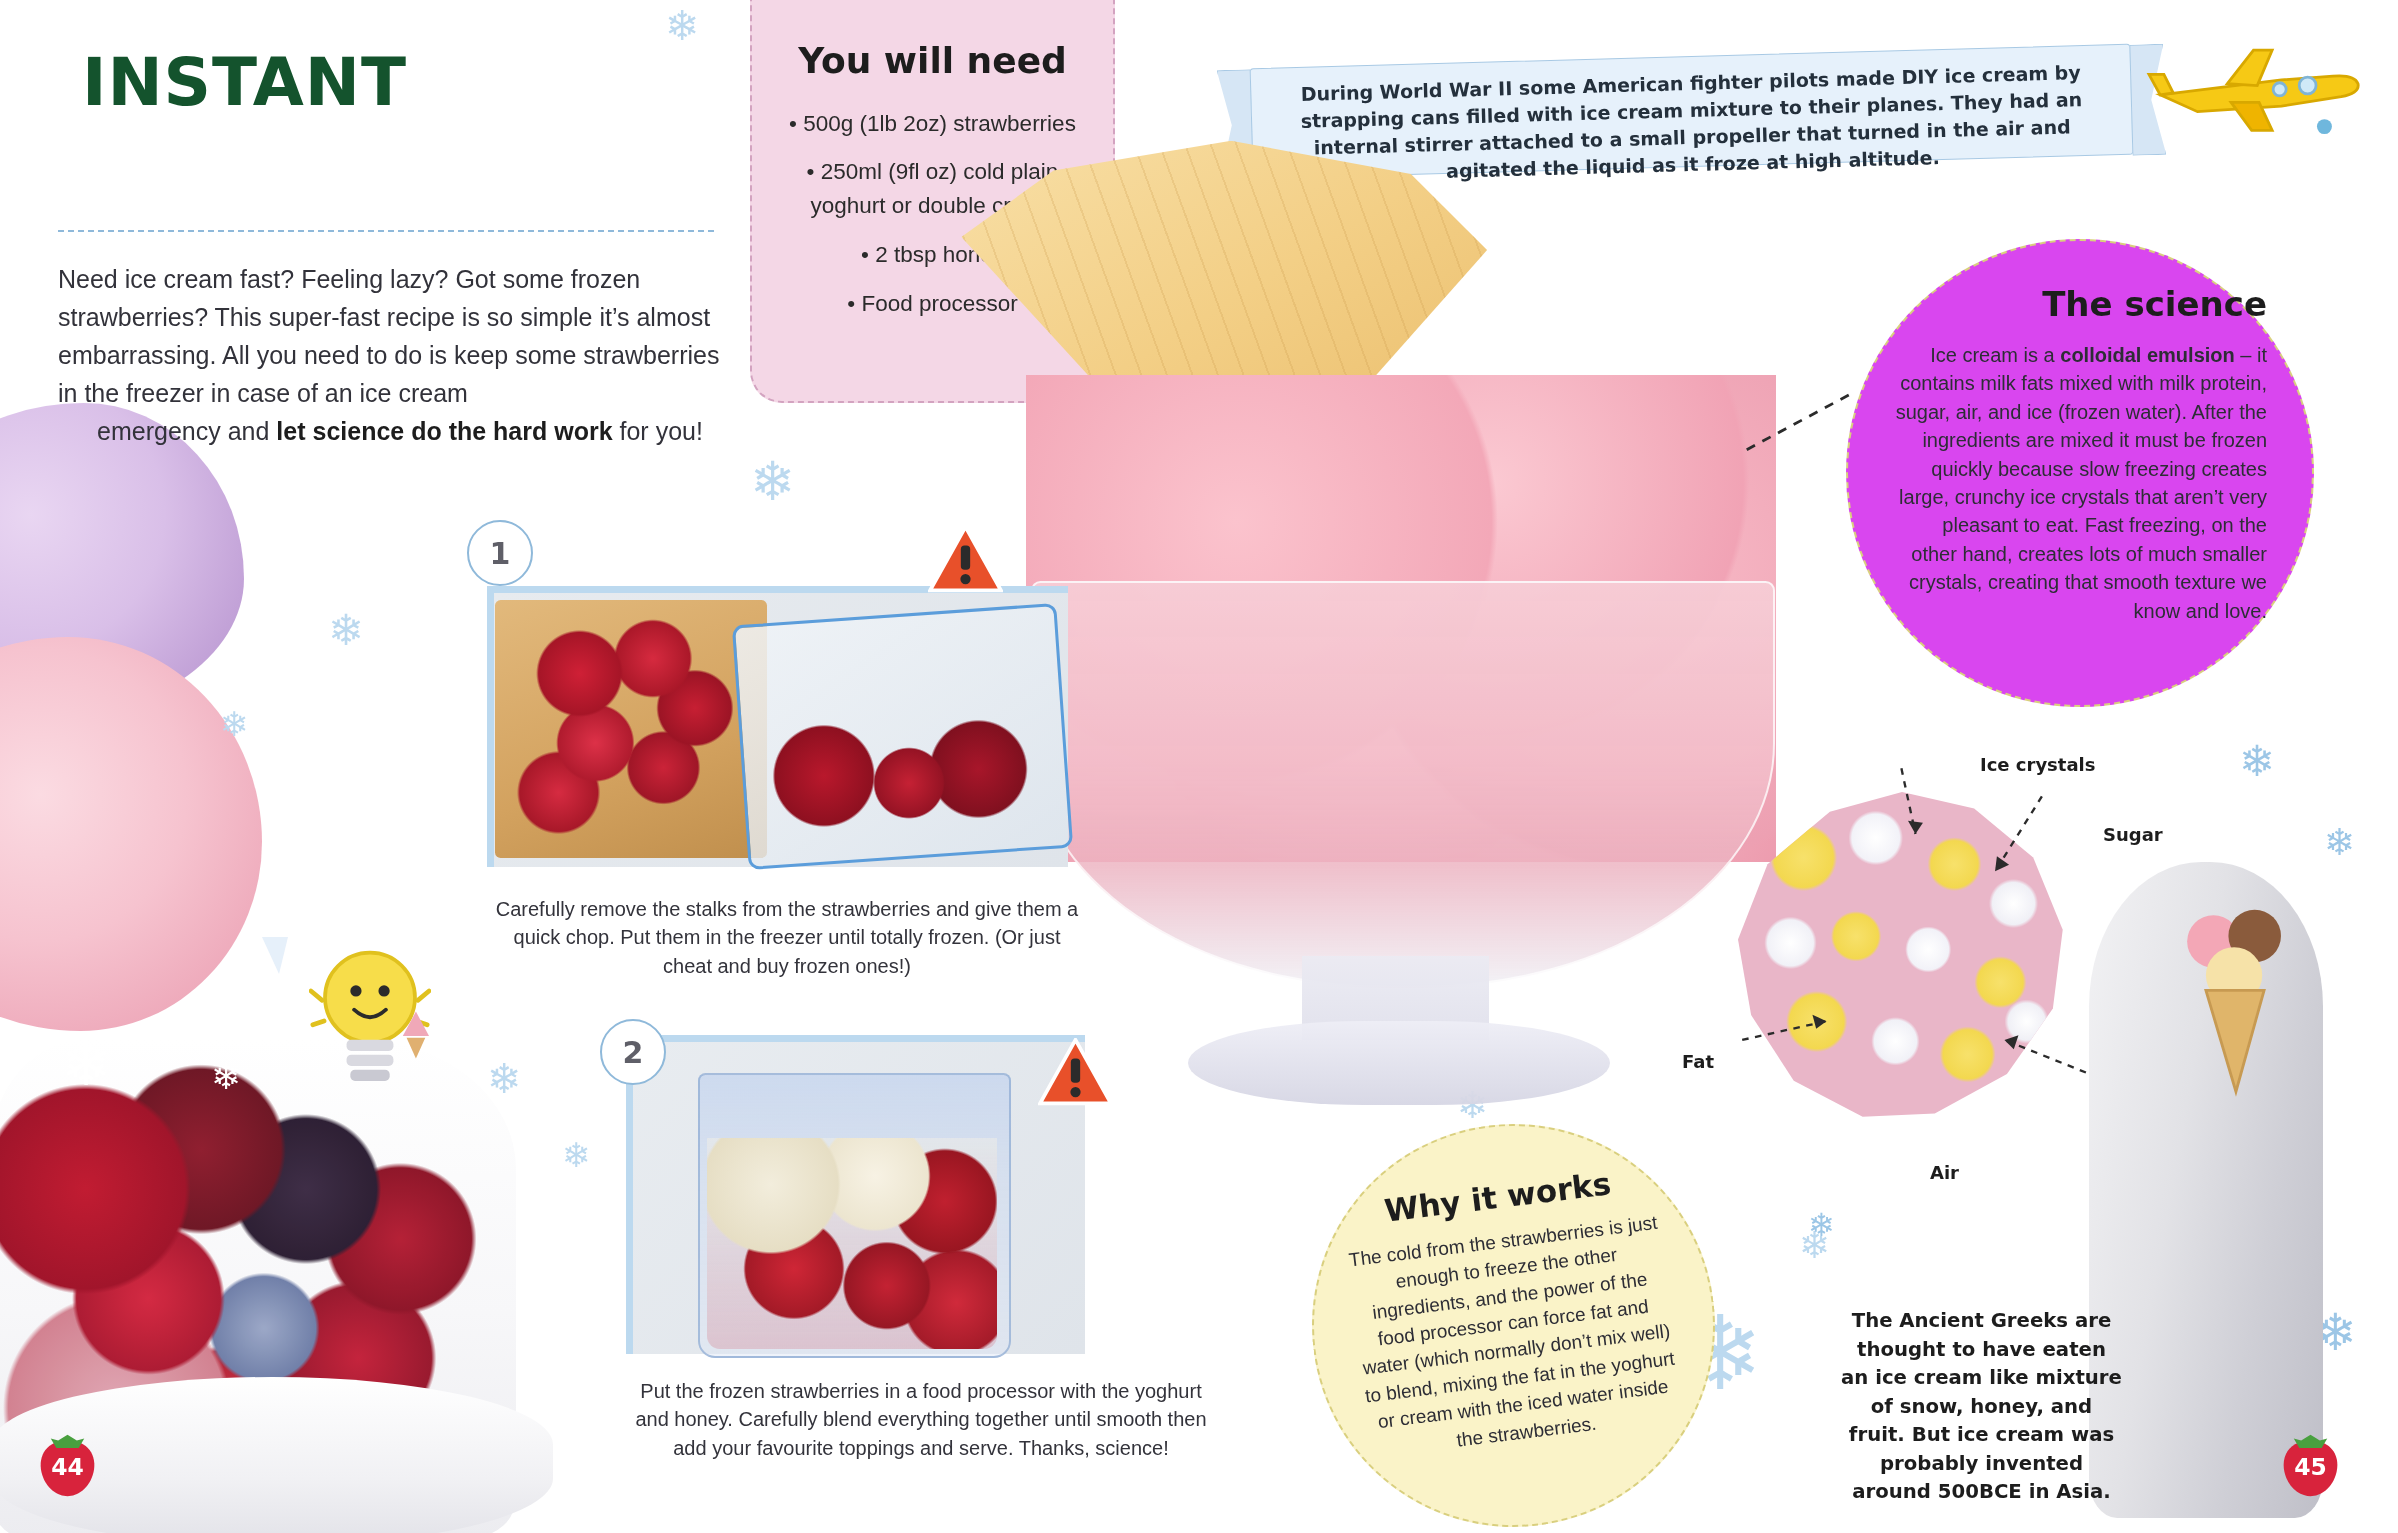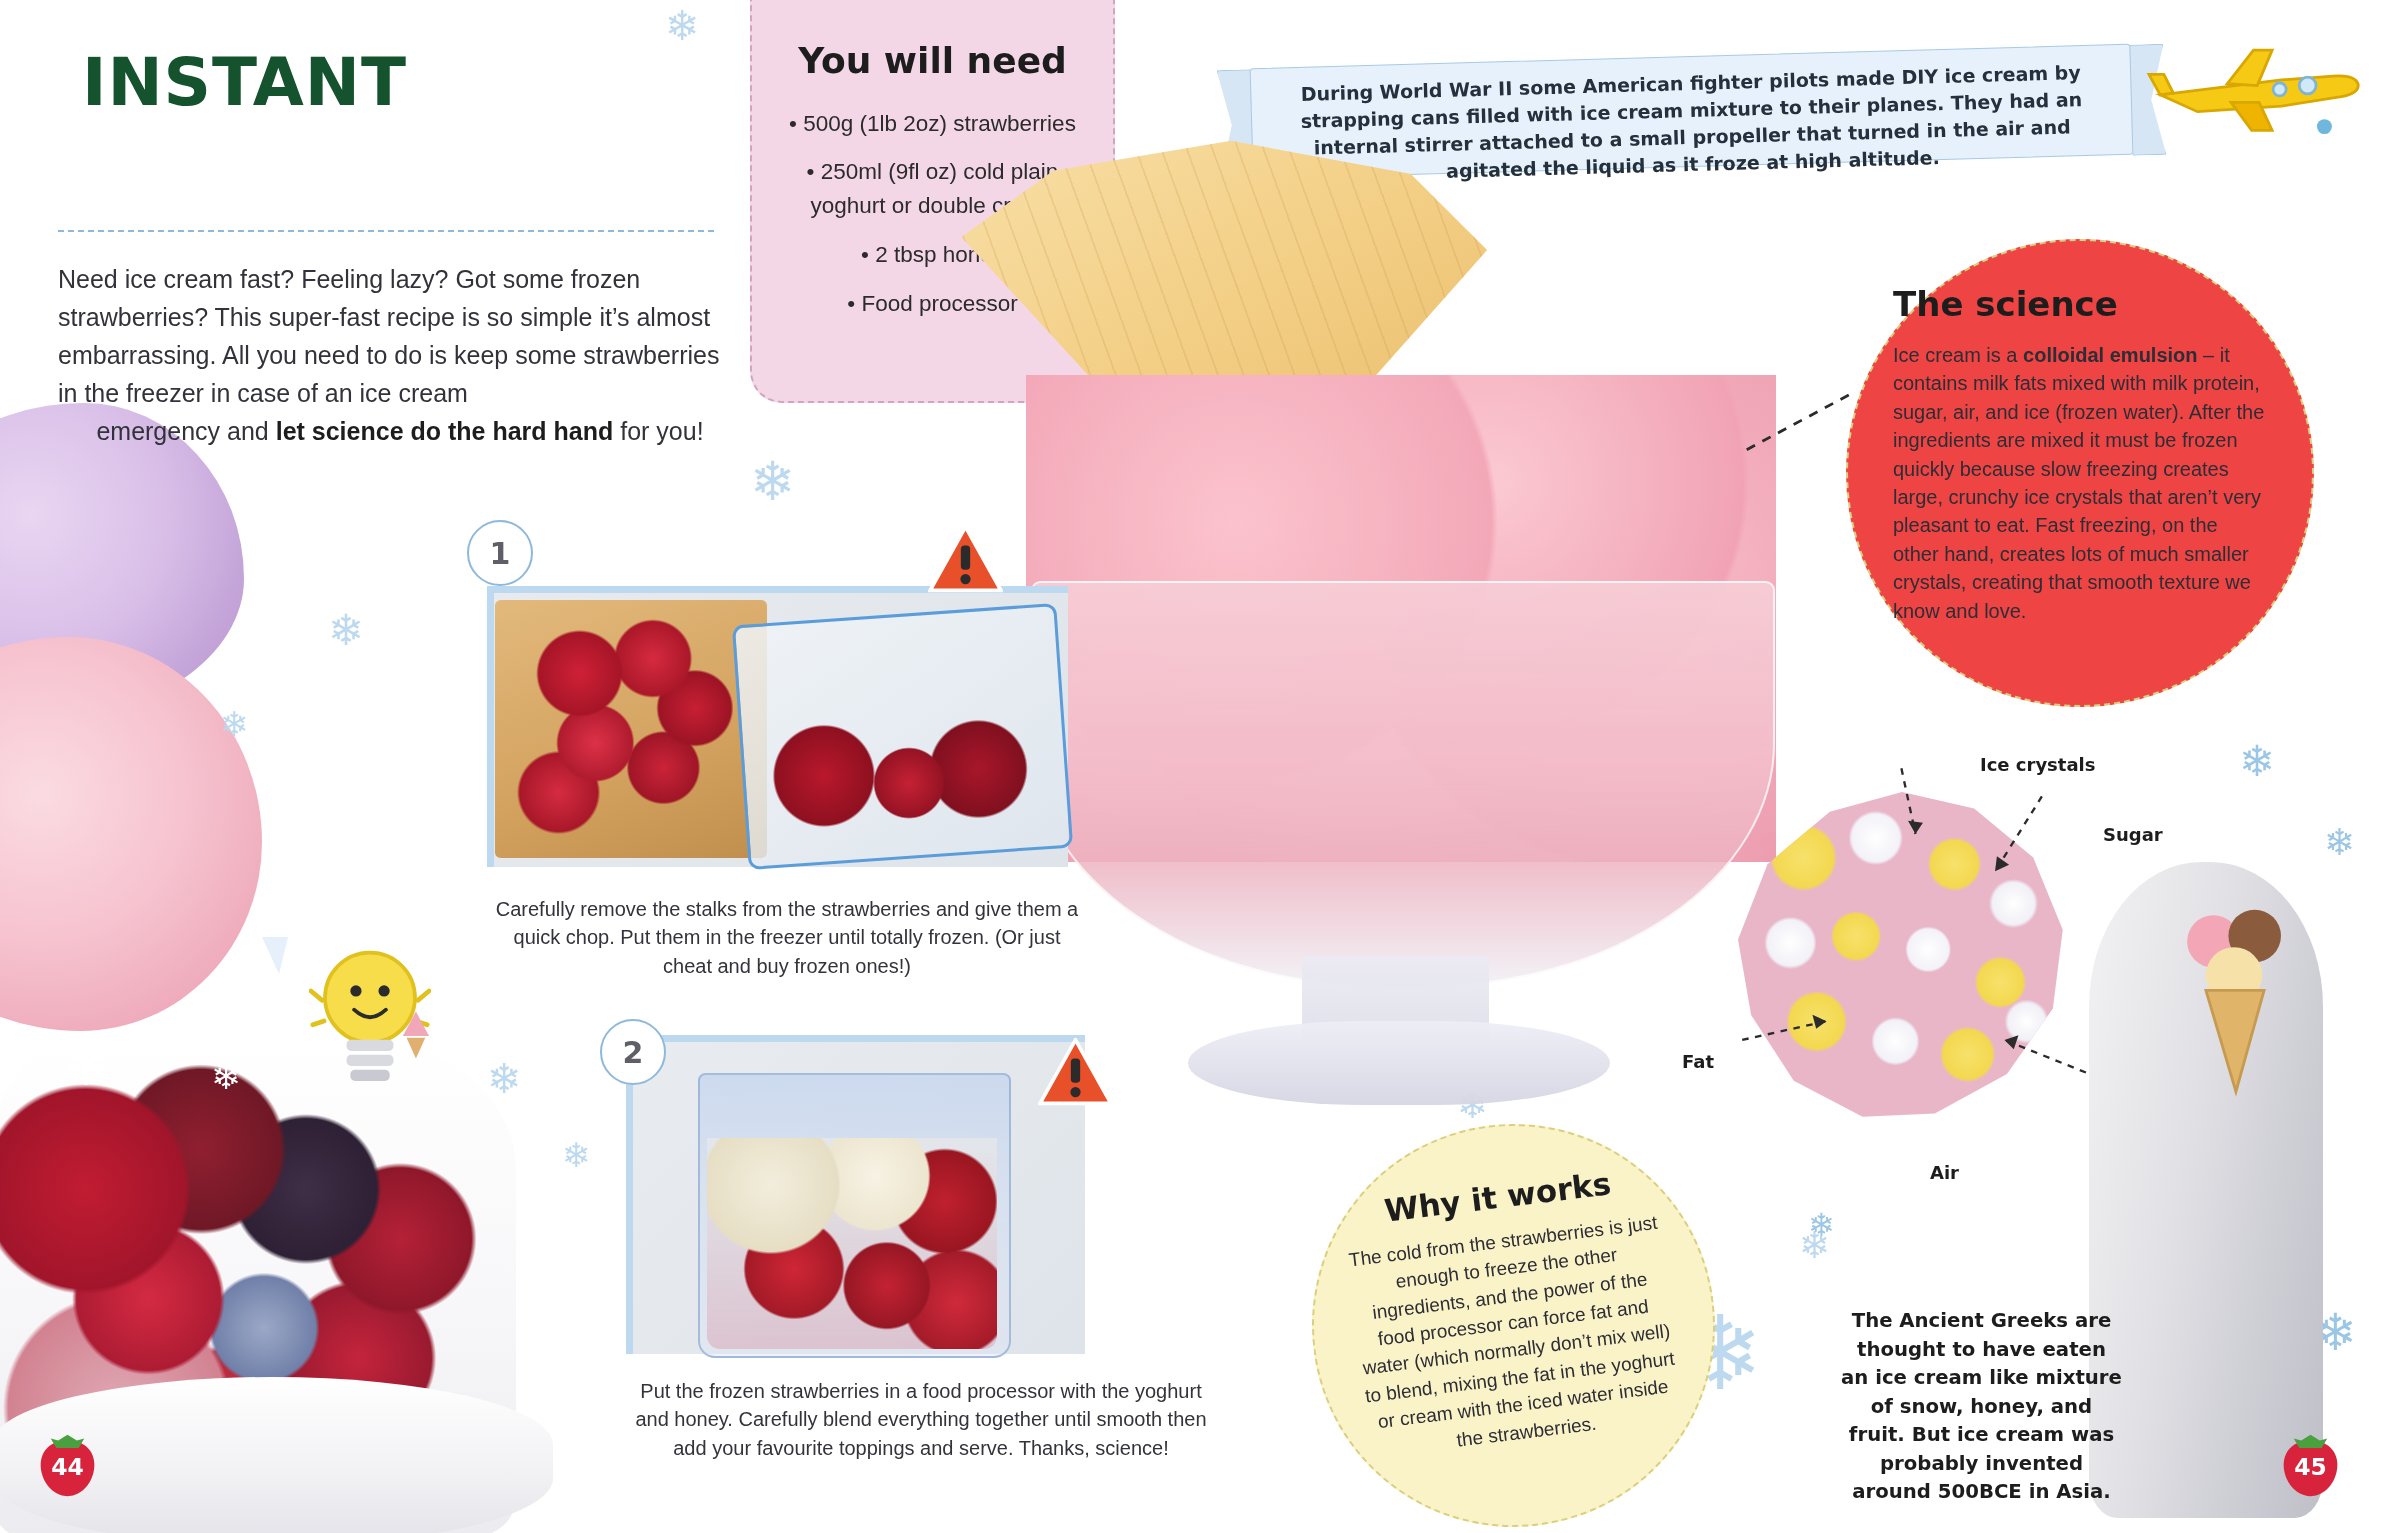--- a/index.html
+++ b/index.html
@@ -194,22 +194,22 @@
     box-sizing:border-box;padding:17px 19px;text-align:center;
     font-family:"DejaVu Sans",sans-serif;font-weight:bold;font-size:16.4px;line-height:1.4;color:#27313c;
   }
   #tip-tail{position:absolute;left:262px;top:937px;width:0;height:0;
     border-left:17px solid transparent;border-right:9.4px solid transparent;border-top:37px solid #e6f0fa;}
   #bulb{position:absolute;left:309px;top:946px;width:122px;height:164px;}
 
   
   #science{
     position:absolute;left:1846px;top:239px;width:468px;height:468px;border-radius:50%;
-    background:#ef4444;border:2.8px dashed #d9cf7e;
-    box-sizing:border-box;padding:43px 45px;text-align:left;
+    background:#d946ef;border:2.8px dashed #d9cf7e;
+    box-sizing:border-box;padding:43px 45px;text-align:right;
   }
   #science h3{font-family:"DejaVu Sans",sans-serif;font-size:34px;margin:0 0 17px;color:#1d1d1d;}
   #science p{margin:0;font-size:20px;line-height:1.42;color:#2d2d35;}
   #science b{font-weight:bold;}
   #science-leader{position:absolute;left:1743px;top:375px;width:112px;height:112px;}
 
   
   #why{
     position:absolute;left:1312px;top:1124px;width:403px;height:403px;border-radius:50%;
     background:#faf3c8;border:2.8px dashed #d9cf7e;
@@ -292,21 +292,21 @@
   <div class="snow dark" style="left:1808px;top:1209px;font-size:32px;">❄</div>
 
   <div id="title">
     <span>INSTANT</span>
   </div>
   <div id="title-rule"></div>
 
   <div id="intro">
     <span>Need ice cream fast? Feeling lazy? Got some frozen strawberries? This super-fast recipe is so simple it’s almost embarrassing. All you need to do is keep some strawberries in the freezer in case of an ice cream</span>
     <span class="cent">
-      <span>emergency and </span><b>let science do the hard hand</b><span> for you!</span>
+      <span>emergency and </span><b>let science do the hard work</b><span> for you!</span>
     </span>
   </div>
 
   <div id="need-panel">
     <div id="need-title">You will need</div>
     <ul id="need-list">
       <li>500g (1lb 2oz) strawberries</li>
       <li>250ml (9fl oz) cold plain yoghurt or double cream</li>
       <li>2 tbsp honey</li>
       <li>Food processor</li>

